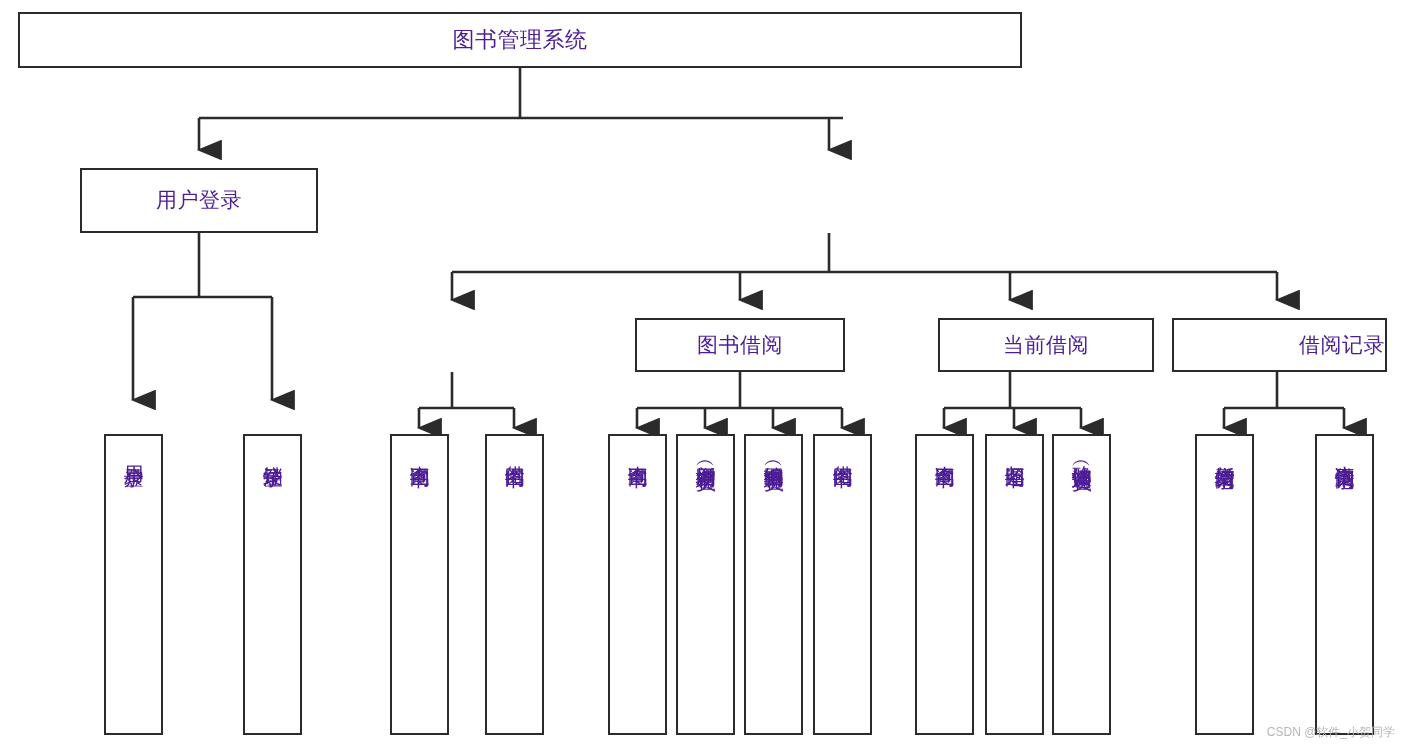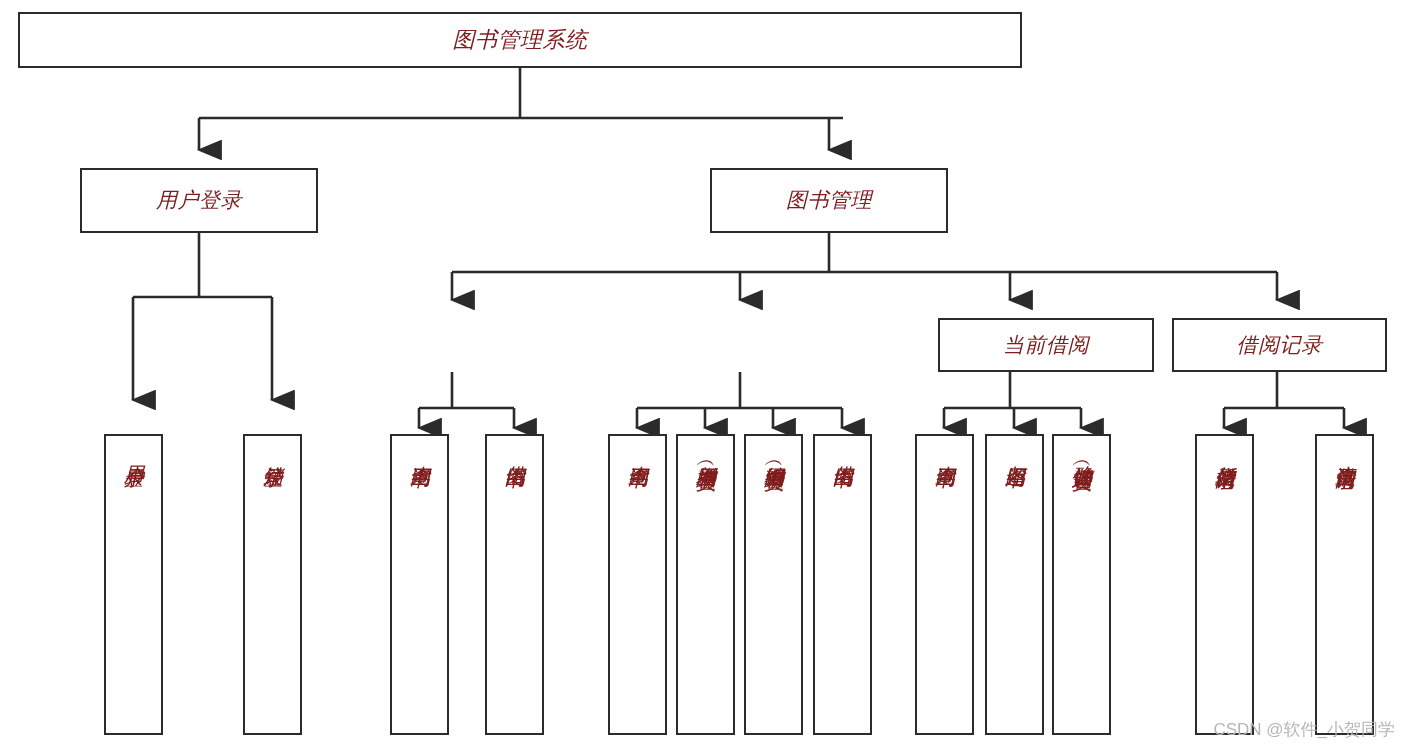--- a/index.html
+++ b/index.html
@@ -26,22 +26,21 @@
     pointer-events: none;
   }
   .node {
     position: absolute;
     box-sizing: border-box;
     background: #ffffff;
     border: 2px solid #2b2b2b;
     display: flex;
     align-items: center;
     justify-content: center;
-    color: #7f1d1d;
-    font-style: italic;
+    color: #4c1d95;
   }
   .node .label {
     display: block;
     text-align: center;
     line-height: 1.18;
   }
   
   .node.horiz .label {
     font-size: 21px;
     letter-spacing: 0.5px;
@@ -61,21 +60,21 @@
     text-orientation: upright;
     font-size: 20px;
     line-height: 1.08;
     letter-spacing: 1px;
     white-space: nowrap;
   }
   .watermark {
     position: absolute;
     right: 10px;
     bottom: 6px;
-    font-size: 17px;
+    font-size: 12px;
     color: #b6b6b6;
     white-space: nowrap;
     user-select: none;
   }
 </style>
 </head>
 <body>
 
 <div id="canvas">
 
@@ -129,28 +128,28 @@
     </g>
   </svg>
 
   <div class="node root horiz" style="left:18px; top:12px; width:1004px; height:56px;">
     <span class="label">图书管理系统</span>
   </div>
 
   <div class="node horiz" style="left:80px; top:168px; width:238px; height:65px;">
     <span class="label">用户登录</span>
   </div>
-  <div class="node horiz" style="left:710px; top:168px; width:238px; height:65px;">
-    <span class="label">图书管理</span>
+
+  <div class="node horiz" style="left:635px; top:318px; width:210px; height:54px;">
+    <span class="label">图书借阅</span>
   </div>
-
   <div class="node horiz" style="left:902px; top:318px; width:216px; height:54px;margin-left:36px;">
     <span class="label">当前借阅</span>
   </div>
-  <div class="node horiz" style="left:1172px; top:318px; width:215px; height:54px;">
+  <div class="node horiz" style="left:1172px; top:318px; width:215px; height:54px;justify-content:flex-end;">
     <span class="label">借阅记录</span>
   </div>
 
   <div class="node vert" style="left:104px; top:434px; width:59px; height:301px;">
     <span class="label">用户登录</span>
   </div>
   <div class="node vert" style="left:243px; top:434px; width:59px; height:301px;">
     <span class="label">注销登录</span>
   </div>
 

